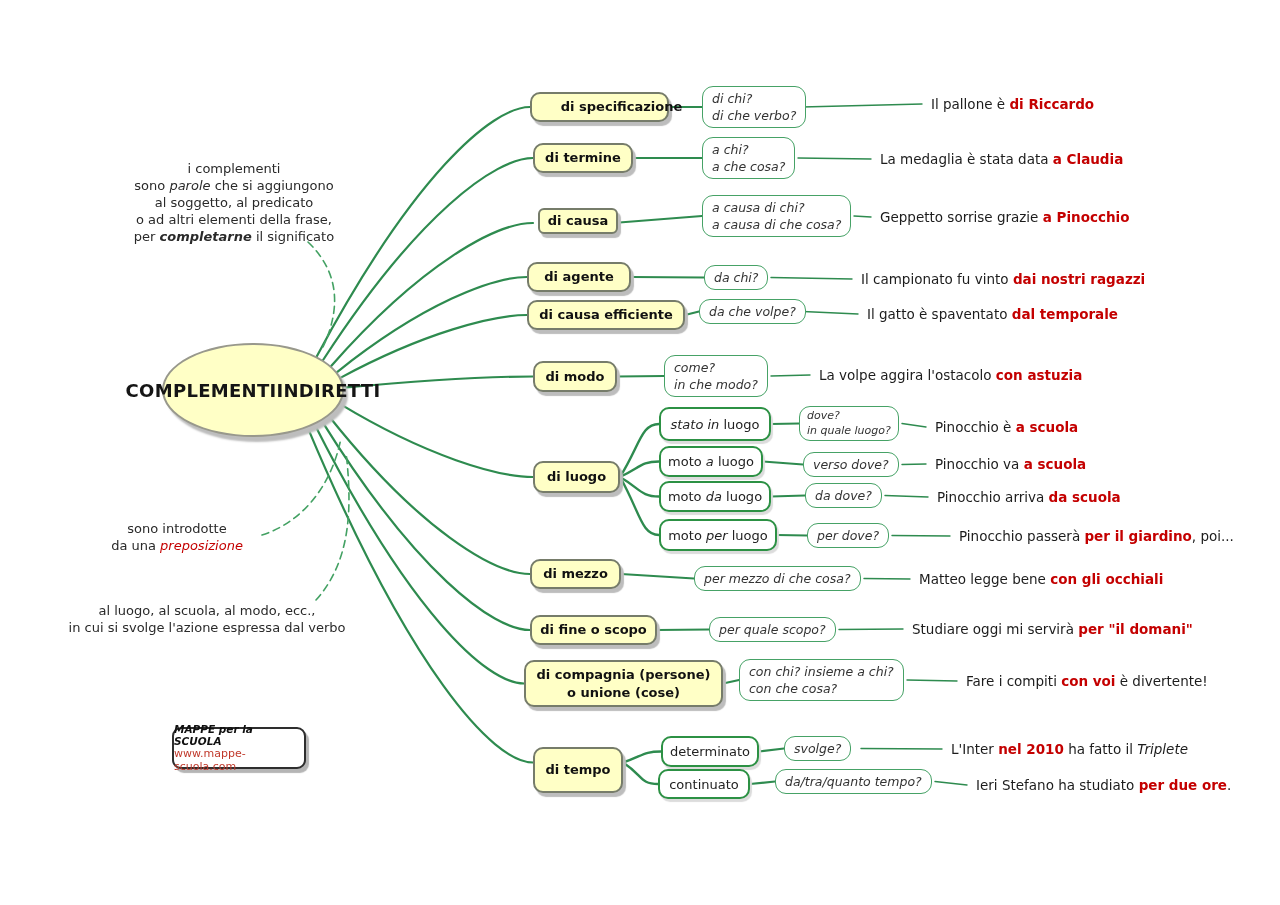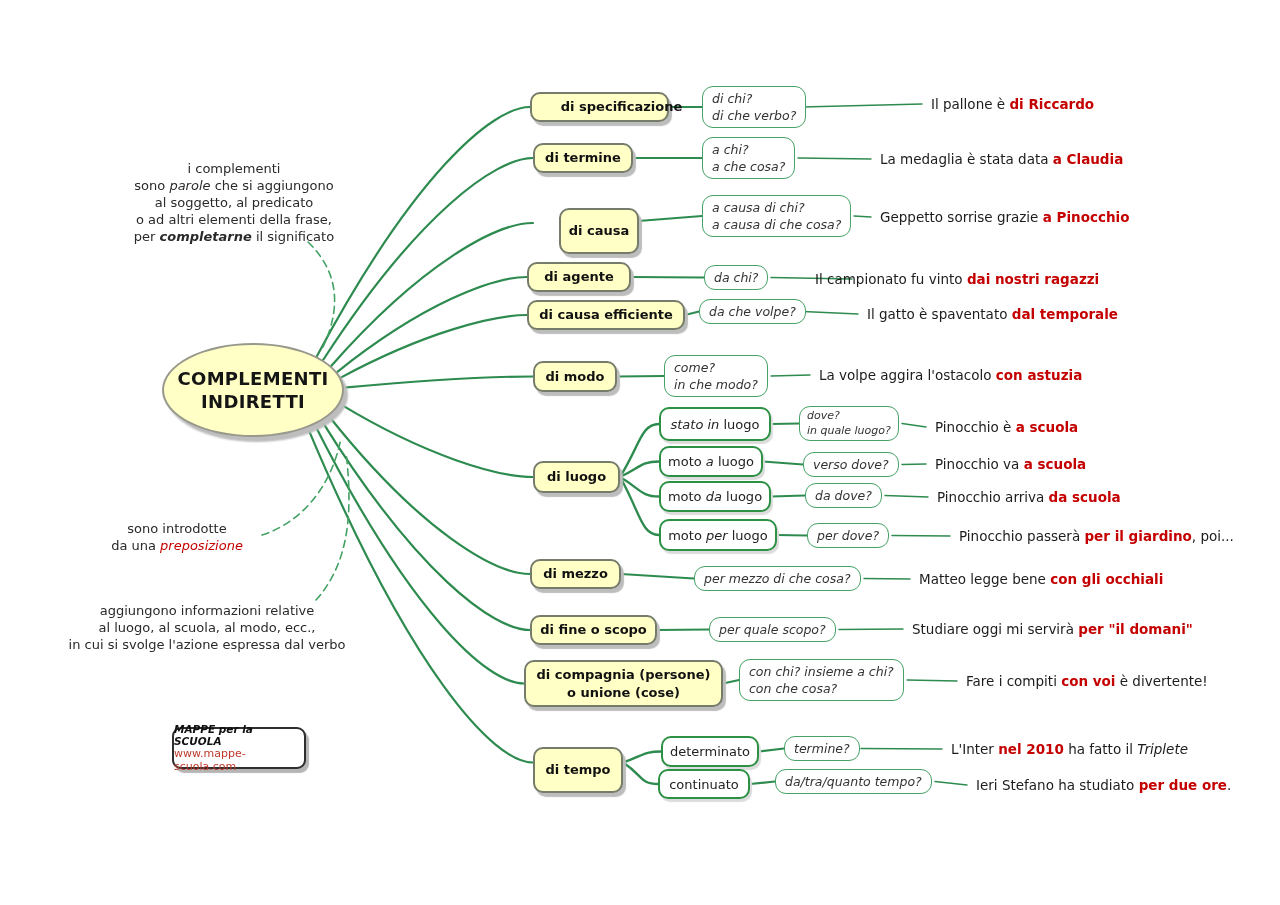--- a/index.html
+++ b/index.html
@@ -1,21 +1,21 @@
 <!DOCTYPE html>
 <html><head>
 <meta charset="utf-8">
 <style>
   html,body{margin:0;padding:0;background:#ffffff;}
   #map{position:relative;width:1280px;height:905px;background:#ffffff;overflow:hidden;
        font-family:"DejaVu Sans","Liberation Sans",sans-serif;}
   #edges{position:absolute;left:0;top:0;}
   .hub{position:absolute;left:162px;top:343px;width:182px;height:94px;background:#ffffc6;
        border:2px solid #98988c;border-radius:50%;box-shadow:4px 5px 2px #bdbdbd;
-       display:flex;flex-direction:column;align-items:center;justify-content:center;
+       display:flex;flex-direction:row;align-items:center;justify-content:center;
        font-size:18px;font-weight:bold;letter-spacing:.3px;color:#151515;line-height:23px;box-sizing:border-box;}
   .node{position:absolute;display:flex;flex-direction:column;justify-content:center;align-items:center;
         border-radius:10px;box-sizing:border-box;text-align:center;white-space:nowrap;}
   .node.main{background:#ffffc6;border:2px solid #767c6a;box-shadow:3px 4px 1px #bdbdbd;
         font-weight:bold;font-size:13px;color:#111;line-height:18px;}
   .node.sub{background:#ffffff;border:2.5px solid #2c9144;box-shadow:2px 3px 1px #dcdcdc;
         font-size:13px;color:#222;}
   .bubble{position:absolute;background:#ffffff;border:1.6px solid #46a266;border-radius:11px;
         display:flex;flex-direction:column;justify-content:center;align-items:flex-start;
         padding:3px 9px;font-style:italic;font-size:12.5px;color:#333;line-height:17px;
@@ -101,21 +101,20 @@
         <div><span>sono </span><span class="it">parole</span><span> che si aggiungono</span></div>
         <div><span>al soggetto, al predicato</span></div>
         <div><span>o ad altri elementi della frase,</span></div>
         <div><span>per </span><span class="it bd">completarne</span><span> il significato</span></div>
       </div>
       <div class="note" style="left: 77px; top: 520px; width: 200px;">
         <div><span>sono introdotte</span></div>
         <div><span>da una </span><span class="it red">preposizione</span></div>
       </div>
       <div class="note" style="left: 54px; top: 602px; width: 306px;">
-        <div><span>aggiungono informazioni relative</span></div>
         <div><span>al luogo, al scuola, al modo, ecc.,</span></div>
         <div><span>in cui si svolge l'azione espressa dal verbo</span></div>
       </div>
     </div>
   <div id="branches-layer">
       <div class="node main" style="left: 530px; top: 92px; width: 139px; height: 30px; padding-left: 44px;">
         <div><span>di specificazione</span></div>
       </div>
       <div class="bubble" style="left: 702px; top: 86px;">
         <div>di chi?</div>
@@ -123,35 +122,35 @@
       </div>
       <div class="example" style="left: 931px; top: 96px;"><span>Il pallone è </span><span class="bd red">di Riccardo</span></div>
       <div class="node main" style="left: 533px; top: 143px; width: 100px; height: 30px;">
         <div><span>di termine</span></div>
       </div>
       <div class="bubble" style="left: 702px; top: 137px;">
         <div>a chi?</div>
         <div>a che cosa?</div>
       </div>
       <div class="example" style="left: 880px; top: 151px;"><span>La medaglia è stata data </span><span class="bd red">a Claudia</span></div>
-      <div class="node main" style="left: 559px; top: 208px; width: 80px; height: 46px;">
+      <div class="node main" style="left: 538px; top: 208px; width: 80px; height: 26px; border-radius: 6px;">
         <div><span>di causa</span></div>
       </div>
       <div class="bubble" style="left: 702px; top: 195px;">
         <div>a causa di chi?</div>
         <div>a causa di che cosa?</div>
       </div>
       <div class="example" style="left: 880px; top: 209px;"><span>Geppetto sorrise grazie </span><span class="bd red">a Pinocchio</span></div>
       <div class="node main" style="left: 527px; top: 262px; width: 104px; height: 30px;">
         <div><span>di agente</span></div>
       </div>
       <div class="bubble" style="left: 704px; top: 265px;">
         <div>da chi?</div>
       </div>
-      <div class="example" style="left: 815px; top: 271px;"><span>Il campionato fu vinto </span><span class="bd red">dai nostri ragazzi</span></div>
+      <div class="example" style="left: 861px; top: 271px;"><span>Il campionato fu vinto </span><span class="bd red">dai nostri ragazzi</span></div>
       <div class="node main" style="left: 527px; top: 300px; width: 158px; height: 30px;">
         <div><span>di causa efficiente</span></div>
       </div>
       <div class="bubble" style="left: 699px; top: 299px;">
         <div>da che volpe?</div>
       </div>
       <div class="example" style="left: 867px; top: 306px;"><span>Il gatto è spaventato </span><span class="bd red">dal temporale</span></div>
       <div class="node main" style="left: 533px; top: 361px; width: 84px; height: 31px;">
         <div><span>di modo</span></div>
       </div>
@@ -215,21 +214,21 @@
         <div>con che cosa?</div>
       </div>
       <div class="example" style="left: 966px; top: 673px;"><span>Fare i compiti </span><span class="bd red">con voi</span><span> è divertente!</span></div>
       <div class="node main" style="left: 533px; top: 747px; width: 90px; height: 46px;">
         <div><span>di tempo</span></div>
       </div>
       <div class="node sub" style="left: 661px; top: 736px; width: 98px; height: 31px;">
         <div><span>determinato</span></div>
       </div>
       <div class="bubble" style="left: 784px; top: 736px;">
-        <div>termine?</div>
+        <div>svolge?</div>
       </div>
       <div class="example" style="left: 951px; top: 741px;"><span>L'Inter </span><span class="bd red">nel 2010</span><span> ha fatto il </span><span class="it">Triplete</span></div>
       <div class="node sub" style="left: 658px; top: 769px; width: 92px; height: 30px;">
         <div><span>continuato</span></div>
       </div>
       <div class="bubble" style="left: 775px; top: 769px;">
         <div>da/tra/quanto tempo?</div>
       </div>
       <div class="example" style="left: 976px; top: 777px;"><span>Ieri Stefano ha studiato </span><span class="bd red">per due ore</span><span>.</span></div>
     </div>

